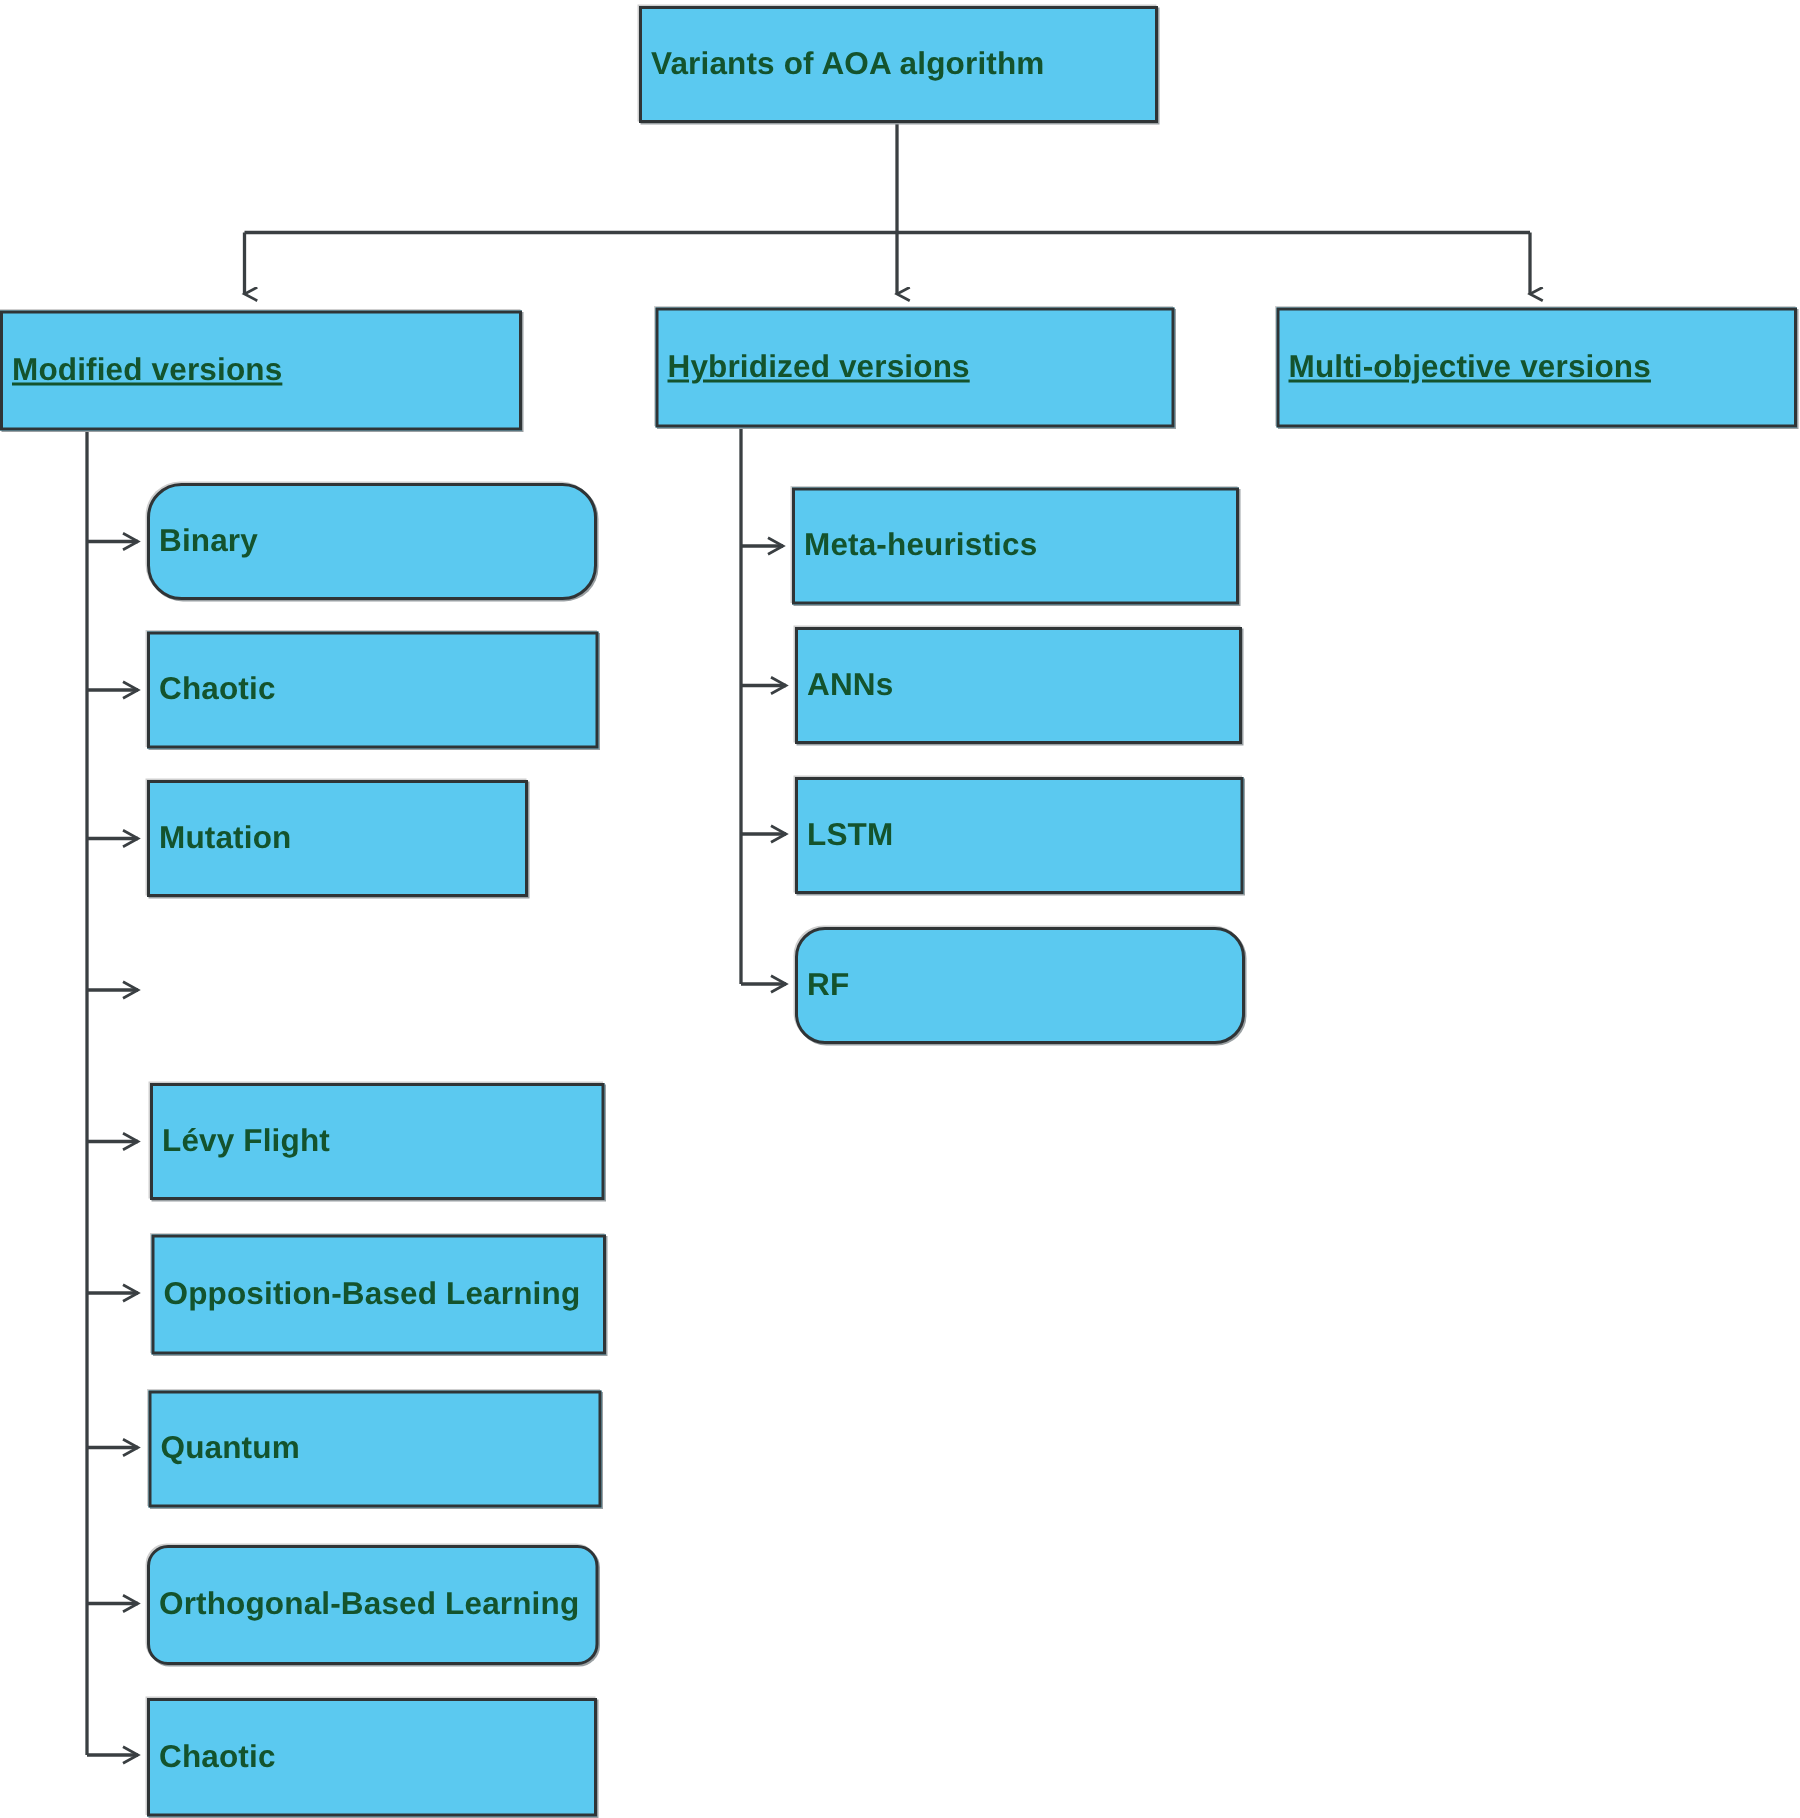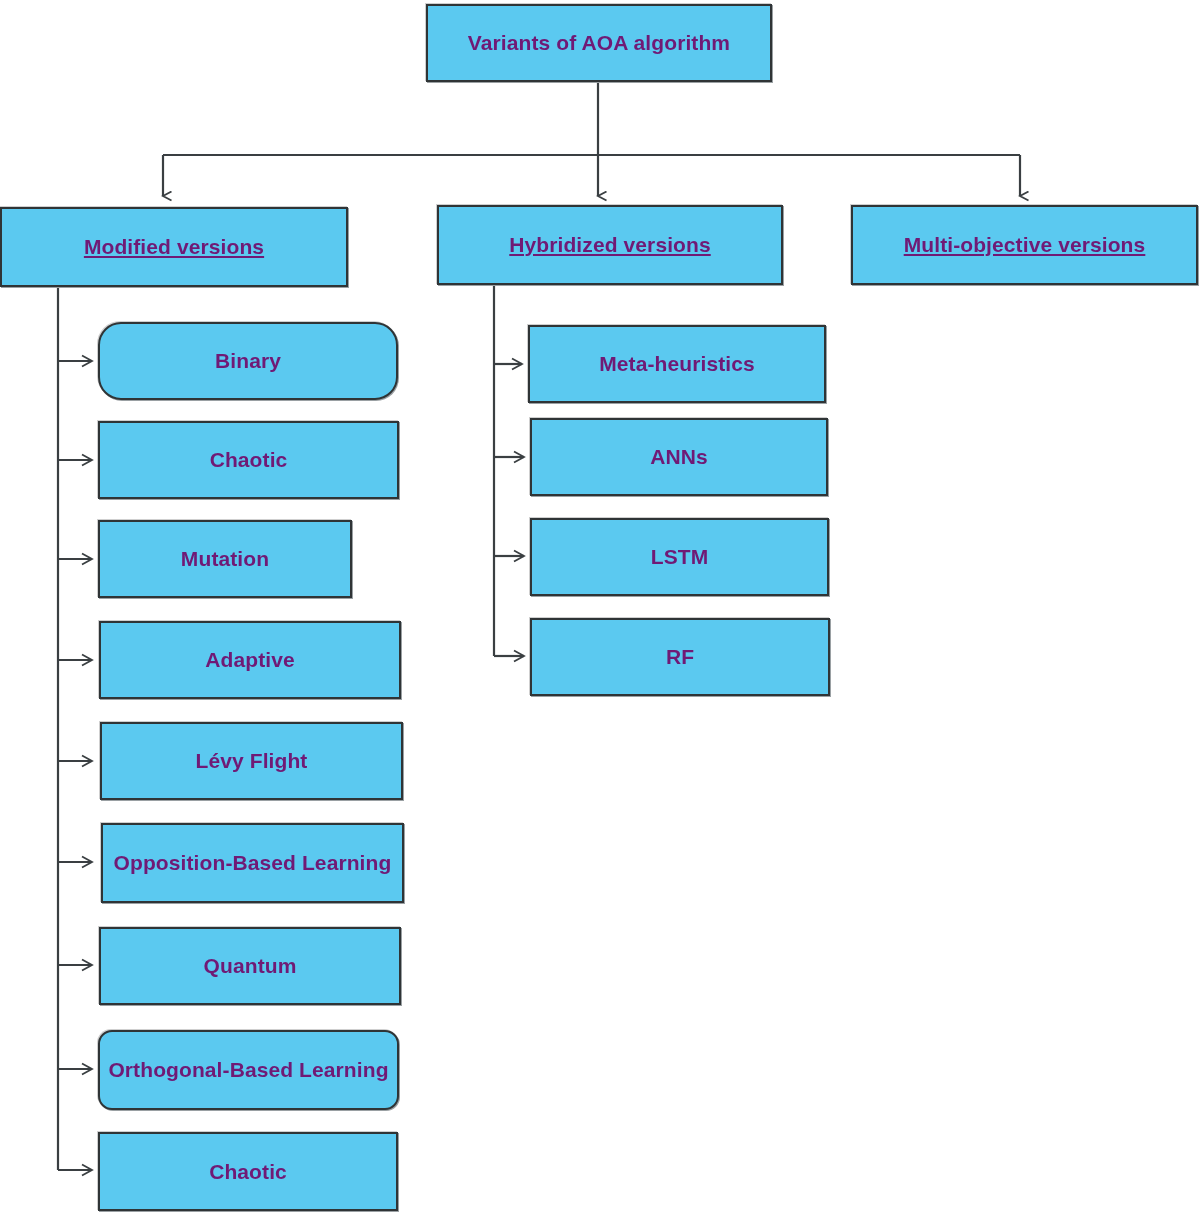--- a/index.html
+++ b/index.html
@@ -28,22 +28,21 @@
   }
   .node {
     position: absolute;
     box-sizing: border-box;
     background: #5BC9F0;
     border: 2px solid #2f3436;
     box-shadow: -1px -1px 0 0 #cfcfcf, 1px 1px 0 0 #9aa0a3;
     display: flex;
     align-items: center;
     justify-content: center;
-    text-align: center;
-    color: #701a75;
+    color: #14532d;
     font-weight: bold;
     font-size: 21px;
     line-height: 1.12;
     letter-spacing: 0.1px;
     padding: 2px 6px;
   }
   .node .label {
     display: block;
     width: 100%;
   }
@@ -116,23 +115,20 @@
   </div>
 
   <div class="node leaf" style="left:98px; top:421px; width:301px; height:78px;">
     <span class="label">Chaotic</span>
   </div>
 
   <div class="node leaf" style="left:98px; top:520px; width:254px; height:78px;">
     <span class="label">Mutation</span>
   </div>
 
-  <div class="node leaf" style="left:99px; top:621px; width:302px; height:78px;">
-    <span class="label">Adaptive</span>
-  </div>
 
   <div class="node leaf" style="left:100px; top:722px; width:303px; height:78px;">
     <span class="label">Lévy Flight</span>
   </div>
 
   <div class="node leaf" style="left:101px; top:823px; width:303px; height:80px;">
     <span class="label">Opposition-Based Learning</span>
   </div>
 
   <div class="node leaf" style="left:99px; top:927px; width:302px; height:78px;">
@@ -152,17 +148,17 @@
   </div>
 
   <div class="node leaf" style="left:530px; top:418px; width:298px; height:78px;">
     <span class="label">ANNs</span>
   </div>
 
   <div class="node leaf" style="left:530px; top:518px; width:299px; height:78px;">
     <span class="label">LSTM</span>
   </div>
 
-  <div class="node leaf" style="left:530px; top:618px; width:300px; height:78px;">
+  <div class="node leaf" style="left:530px; top:618px; width:300px; height:78px;border-radius:20px;">
     <span class="label">RF</span>
   </div>
 
 </div>
 
 </body></html>

